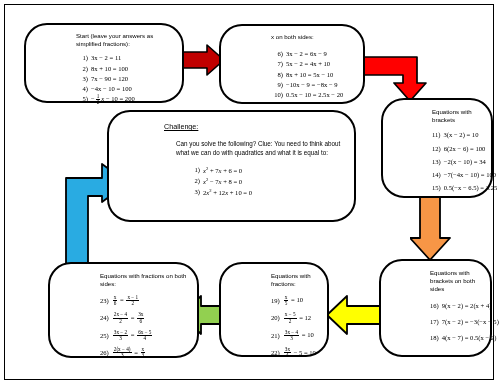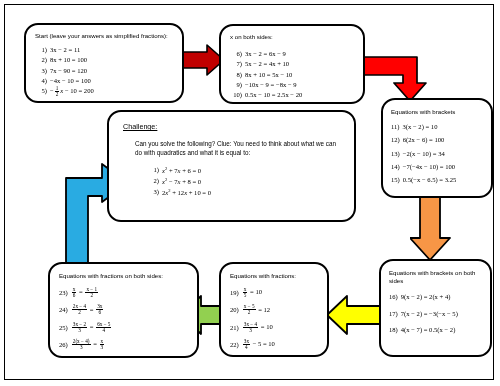--- a/index.html
+++ b/index.html
@@ -9,21 +9,21 @@
     font-family:"Liberation Sans",sans-serif;
     overflow:hidden;
   }
   #sheet{position:relative;width:500px;height:386px;background:#fff;}
   .frame{
     position:absolute;left:4px;top:4px;width:490px;height:376px;
     border:1px solid #000;box-sizing:border-box;
   }
   .box{
     position:absolute;background:#fff;border:2.5px solid #000;
-    border-radius:14px;box-sizing:border-box;z-index:5;
+    border-radius:23px;box-sizing:border-box;z-index:5;padding-left:41px;
   }
   .hdr{
     font-size:6.1px;color:#000;line-height:1.35;
   }
   .hdr.u{text-decoration:underline;font-size:7.2px;}
   .eq{
     font-family:"Liberation Serif",serif;
     font-size:6.6px;color:#000;line-height:1.55;white-space:nowrap;
   }
   .eq i{font-style:italic;}

